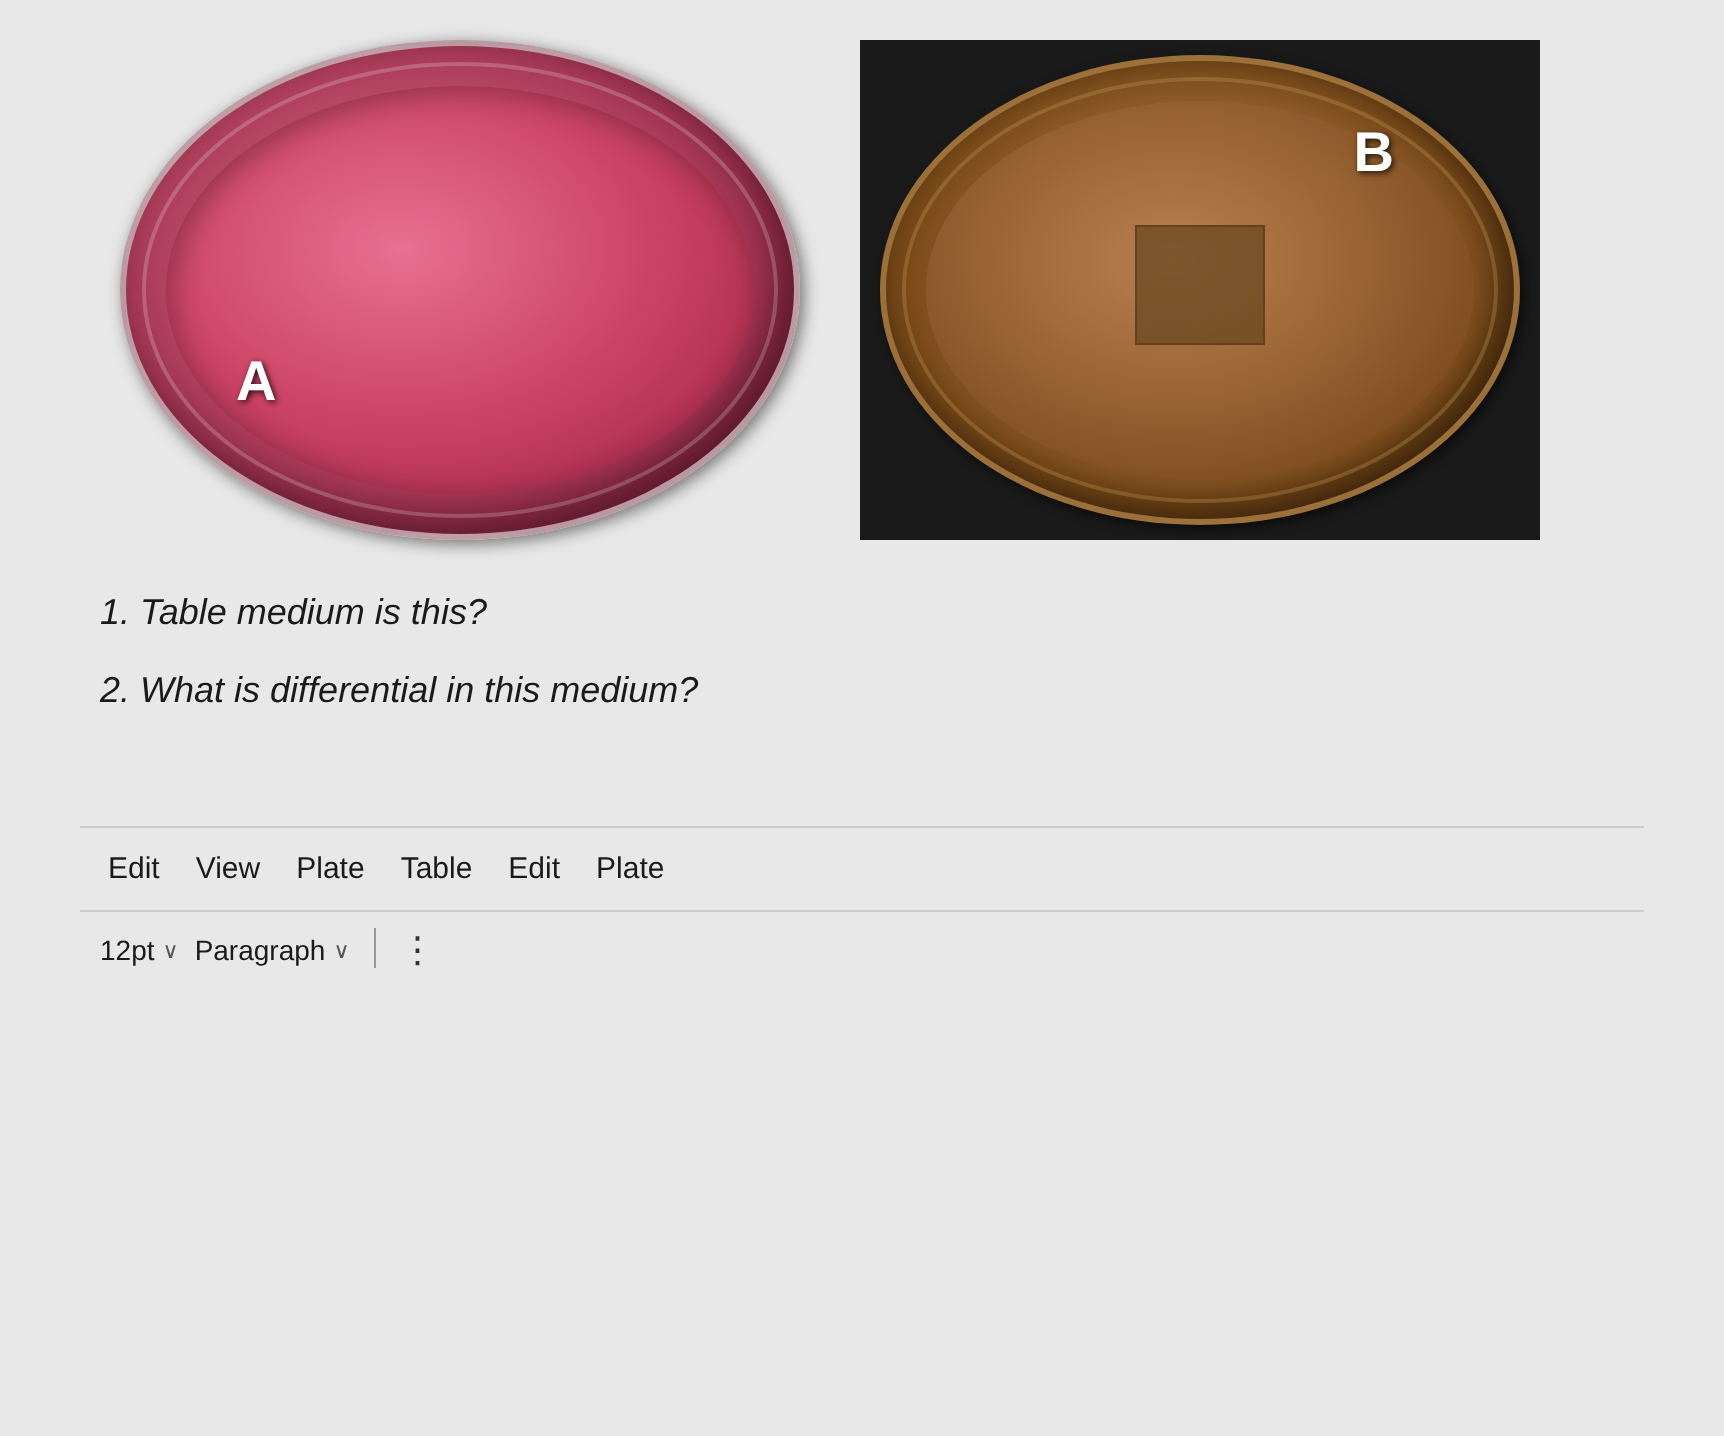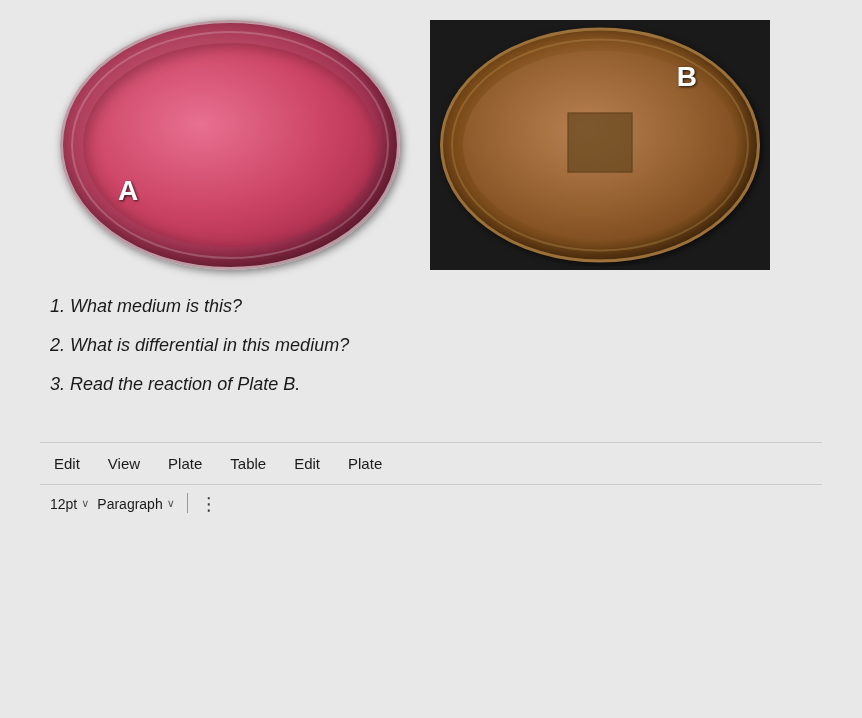--- a/index.html
+++ b/index.html
@@ -155,24 +155,24 @@
       font-style: italic;
       color: #1a1a1a;
       margin-bottom: 14px;
       font-weight: 500;
       line-height: 1.4;
     }
 
     .menubar {
       display: flex;
       flex-direction: row;
-      gap: 20px;
+      gap: 10px;
       padding: 10px 10px;
       border-top: 1px solid #ccc;
-      margin-top: 10px;
+      margin-top: 21px;
     }
 
     .menu-item {
       font-size: 15px;
       color: #1a1a1a;
       cursor: pointer;
       padding: 2px 4px;
     }
 
     .toolbar-row {
@@ -232,29 +232,25 @@
           <div class="plate-b-square"></div>
           <span class="plate-label label-b">B</span>
         </div>
       </div>
     </div>
   </div>
 
   <div class="questions-section">
     <div class="question">
       <span>1.</span>
-      <span>What medium is this?</span>
+      <span>Table medium is this?</span>
     </div>
     <div class="question">
       <span>2.</span>
       <span>What is differential in this medium?</span>
-    </div>
-    <div class="question">
-      <span>3.</span>
-      <span>Read the reaction of Plate B.</span>
     </div>
   </div>
 
   <div class="menubar">
     <span class="menu-item">Edit</span>
     <span class="menu-item">View</span>
     <span class="menu-item">Plate</span>
     <span class="menu-item">Table</span>
     <span class="menu-item">Edit</span>
     <span class="menu-item">Plate</span>

